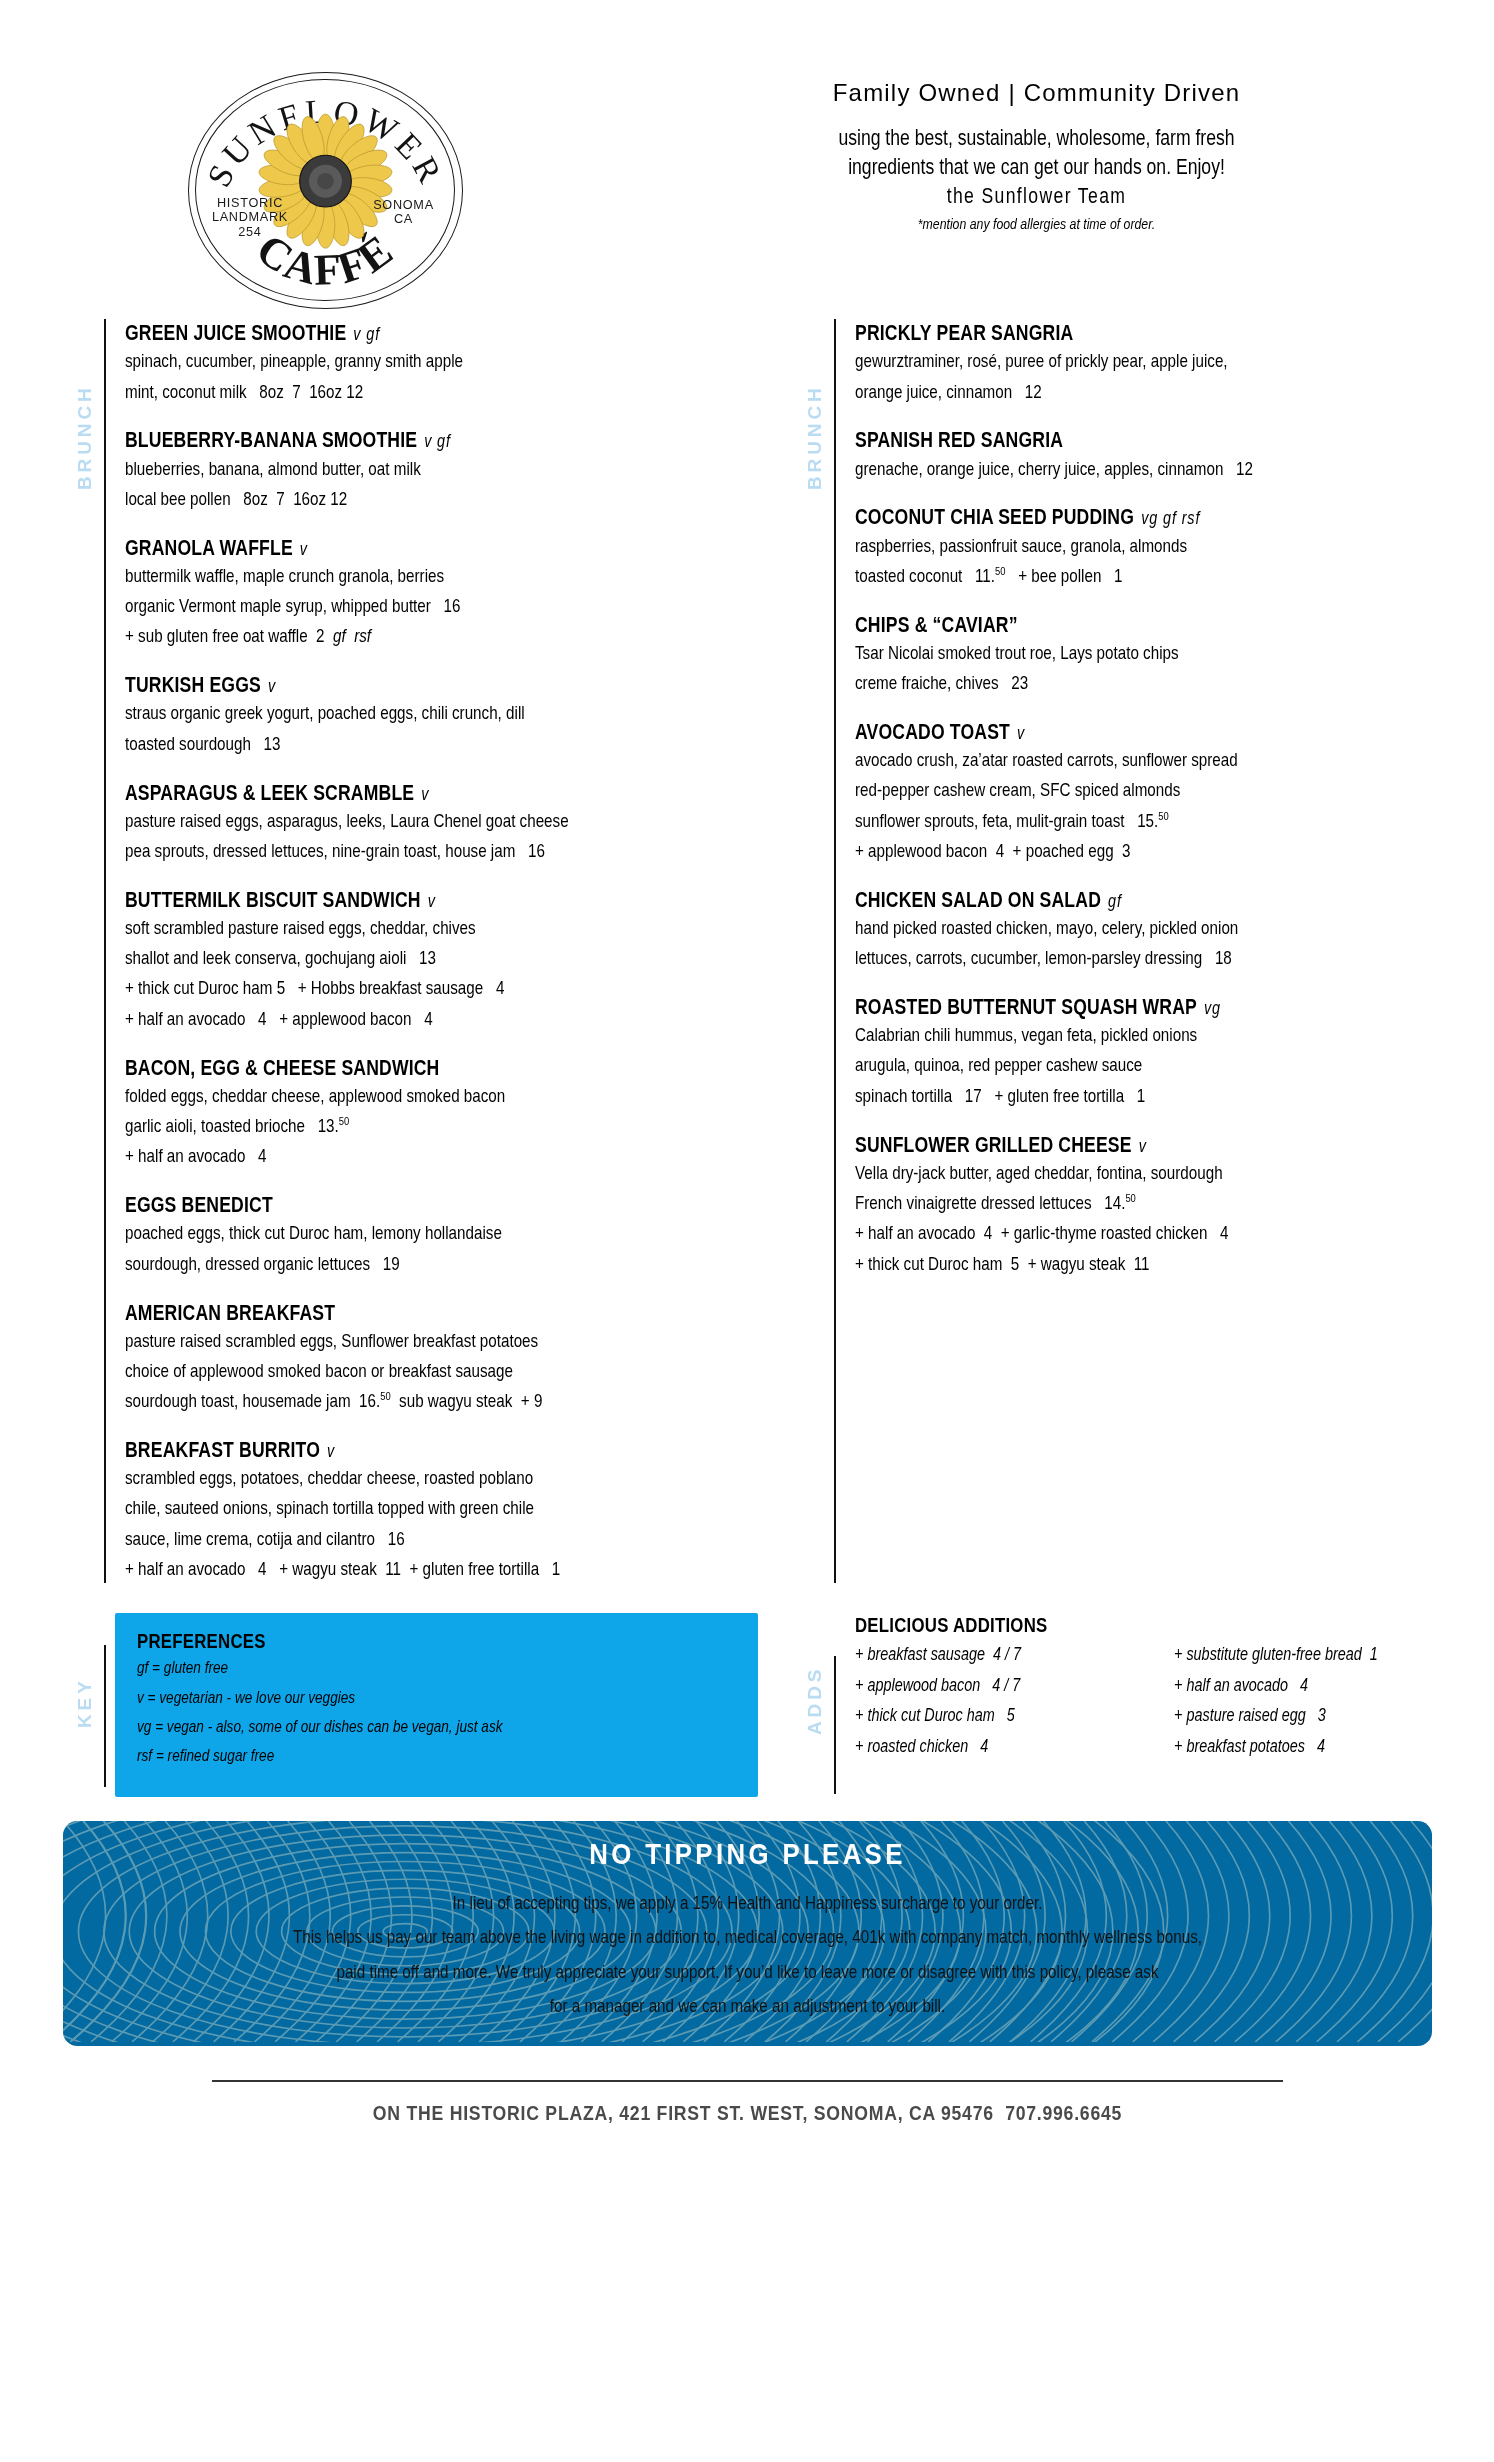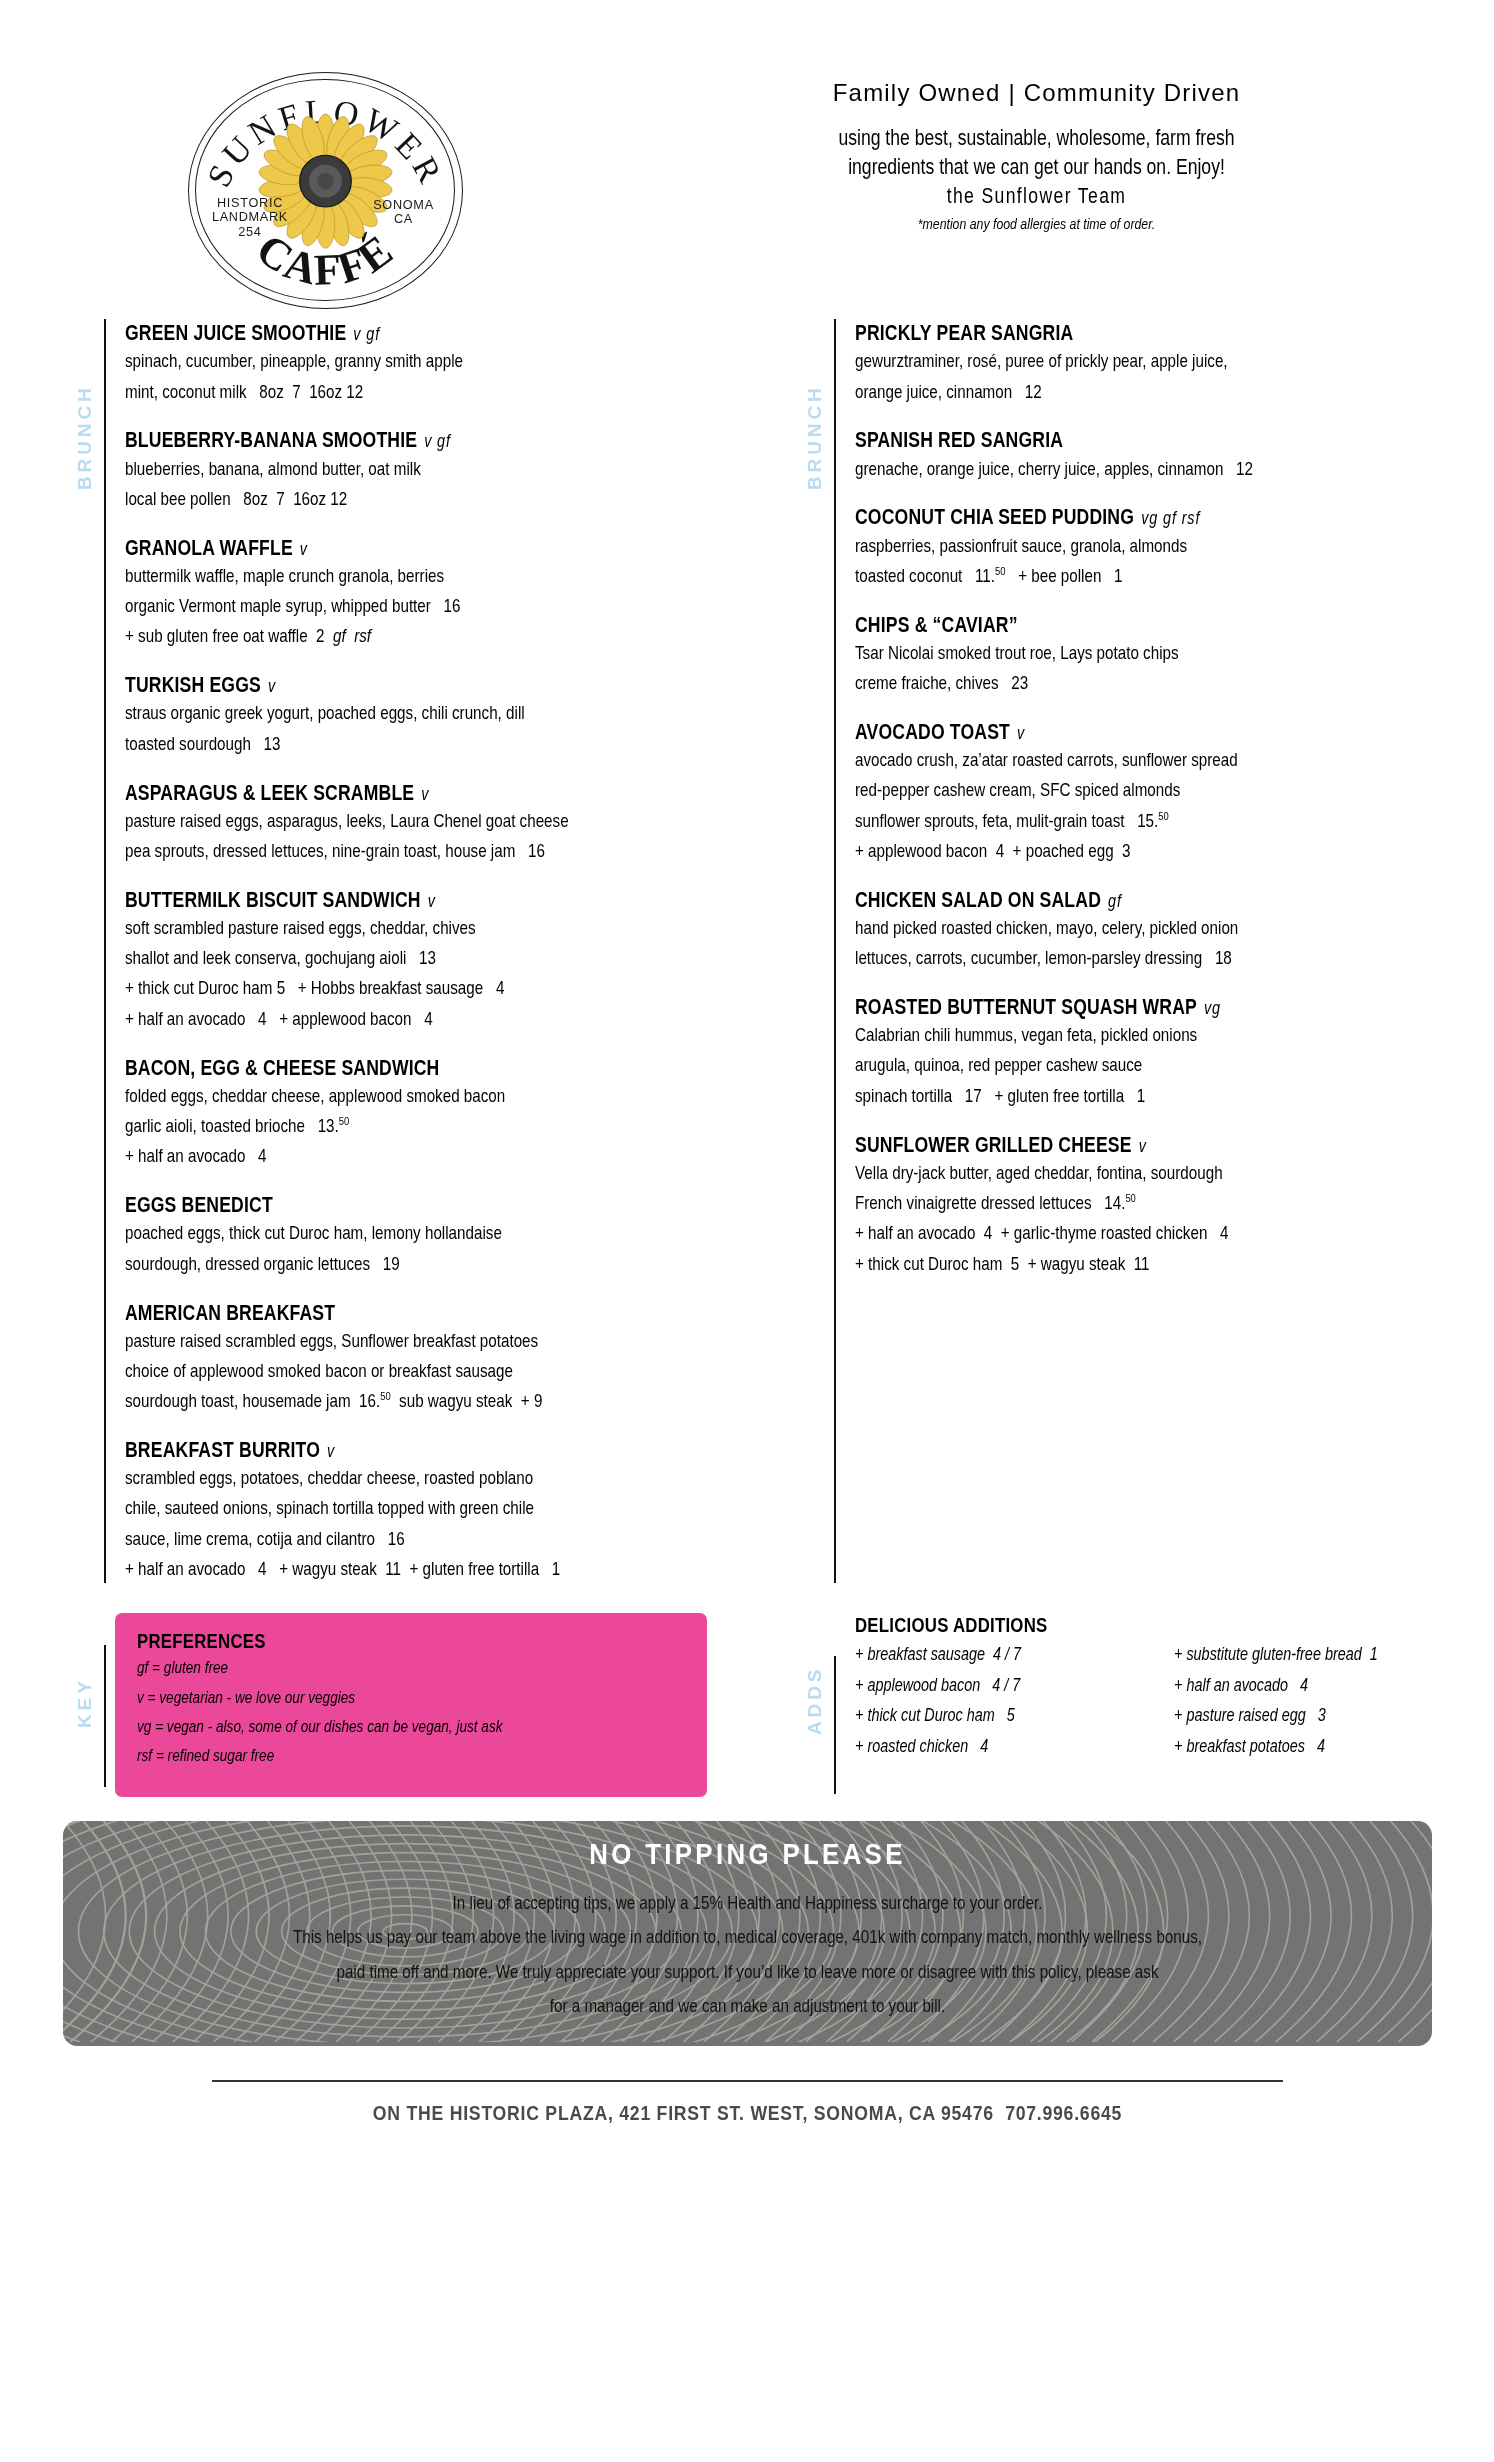--- a/index.html
+++ b/index.html
@@ -74,32 +74,32 @@
   sup{font-size:.62em;vertical-align:super;line-height:0;}
 
   
   .lower{display:flex;padding:30px 0 0 0;}
   .lower .col{width:721px;}
   .lower .col.left{padding-left:74px;}
   .lower .col.right{padding-left:39px;}
   .vlabel.short{height:83px;margin-top:32px;}
   .vlabel.short2{height:83px;margin-top:39px;}
   .prefbox{
-    background:#ec4899;border-radius:7px;padding:16.5px 22px 19px 22px;
-    margin-left:-10px;width:592px;box-sizing:border-box;
+    background:#0ea5e9;border-radius:2px;padding:16.5px 22px 19px 22px;
+    margin-left:-10px;width:643px;box-sizing:border-box;
   }
   .sec-title{font-size:21px;font-weight:700;letter-spacing:0.3px;transform:scaleX(.80);transform-origin:left center;display:block;}
   .pref-line{font-size:17px;font-style:italic;line-height:1.72;transform:scaleX(.80);transform-origin:left center;white-space:nowrap;}
   .adds-cols{display:flex;margin-top:2.2px;}
   .adds-cols .ac{width:319px;font-style:italic;}
   .add-line{font-size:18px;line-height:1.70;transform:scaleX(.80);transform-origin:left center;white-space:nowrap;}
 
   
   .banner{
-    margin:24px 63px 0 63px;border-radius:14.3px;background:#737373;
+    margin:24px 63px 0 63px;border-radius:14.3px;background:#0369a1;
     padding:16.5px 33px 22px 33px;text-align:center;position:relative;overflow:hidden;
   }
   .banner .tex{position:absolute;inset:0;opacity:.35;}
   .banner-inner{position:relative;}
   .banner-title{
     color:#fff;font-size:30px;font-weight:700;letter-spacing:3.9px;
     transform:scaleX(.86);transform-origin:center;margin-bottom:14.3px;display:block;
   }
   .banner-line{font-size:19px;line-height:1.82;transform:scaleX(.80);transform-origin:center;white-space:nowrap;display:block;color:#111;}
 

